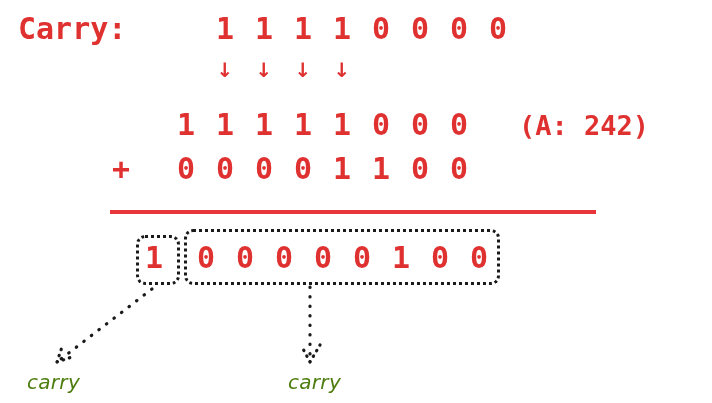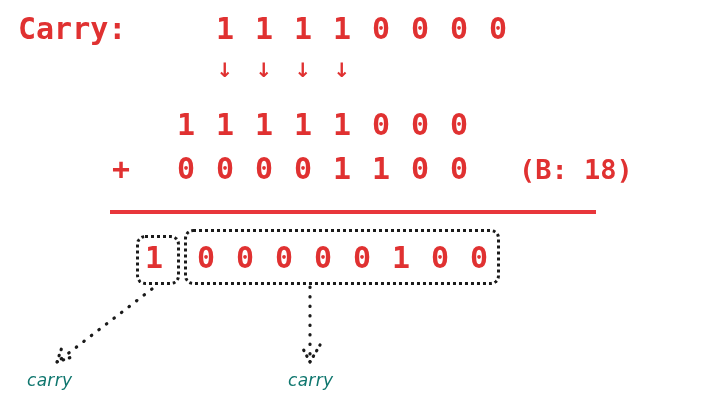--- a/index.html
+++ b/index.html
@@ -91,22 +91,22 @@
   #result-box {
     left: 184px;
     top: 229px;
     width: 316px;
     height: 56px;
   }
 
   
   .hand {
     font-family: "DejaVu Sans", sans-serif;
-    font-size: 17px;
-    color: #0f766e;
+    font-size: 20px;
+    color: #4d7c0f;
     font-style: italic;
     letter-spacing: 0.3px;
     white-space: pre;
   }
   #carry-label { left: 27px; top: 370px; }
   #result-label { left: 288px; top: 370px; }
 
   #annot-svg {
     position: absolute;
     left: 0; top: 0;
@@ -148,36 +148,36 @@
       <span class="mono digit">1</span>
       <span class="mono digit">1</span>
       <span class="mono digit">1</span>
       <span class="mono digit">1</span>
       <span class="mono digit">1</span>
       <span class="mono digit">0</span>
       <span class="mono digit">0</span>
       <span class="mono digit">0</span>
     </div>
   </div>
+  <div class="abs mono side-note" style="left:519px; top:112px;">(A: 242)</div>
 
   <div class="abs mono plus-sign">+</div>
 
   <div class="abs" style="left:173px; top:154px;">
     <div style="display:flex; gap:13px;">
       <span class="mono digit">0</span>
       <span class="mono digit">0</span>
       <span class="mono digit">0</span>
       <span class="mono digit">0</span>
       <span class="mono digit">1</span>
       <span class="mono digit">1</span>
       <span class="mono digit">0</span>
       <span class="mono digit">0</span>
     </div>
   </div>
-  <div class="abs mono side-note" style="left:519px; top:156px;">(B: 18)</div>
 
   <div class="rule"></div>
 
   <div class="dash-box" id="carry-box"></div>
   <div class="dash-box" id="result-box"></div>
 
   <div class="abs" style="left:145px; top:243px;">
     <span class="mono digit">1</span>
   </div>
 

